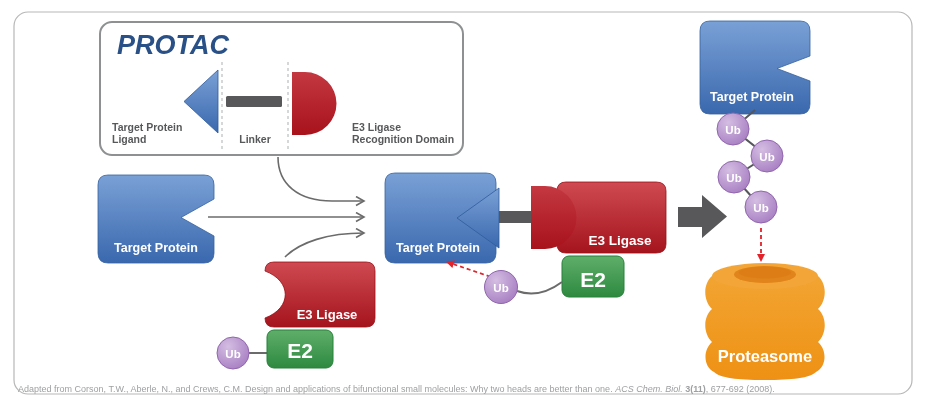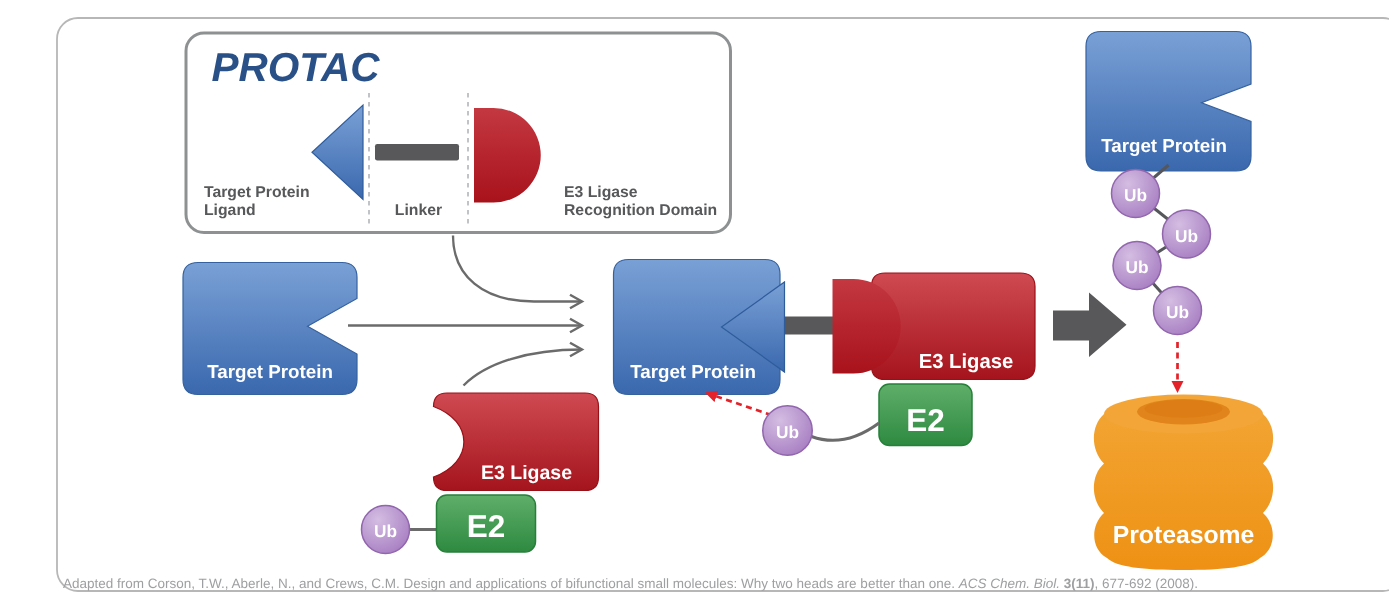--- a/index.html
+++ b/index.html
@@ -1,17 +1,17 @@
 <!DOCTYPE html>
 <html><head>
 <meta charset="utf-8">
 <style>
   html,body{margin:0;padding:0;background:#ffffff;}
   body{width:926px;height:406px;position:relative;font-family:"Liberation Sans",sans-serif;}
-  .stage{position:absolute;inset:0;padding-left:24px;}
+  .stage{position:absolute;inset:0;}
   svg text{font-family:"Liberation Sans",sans-serif;}
   .shape-label{fill:#ffffff;font-weight:bold;}
   .box-label{fill:#57585a;font-weight:bold;font-size:10.5px;}
 </style>
 </head>
 <body>
 
 <div class="stage">
 <svg width="926" height="406" viewBox="0 0 926 406" xmlns="http://www.w3.org/2000/svg">
   <defs>

